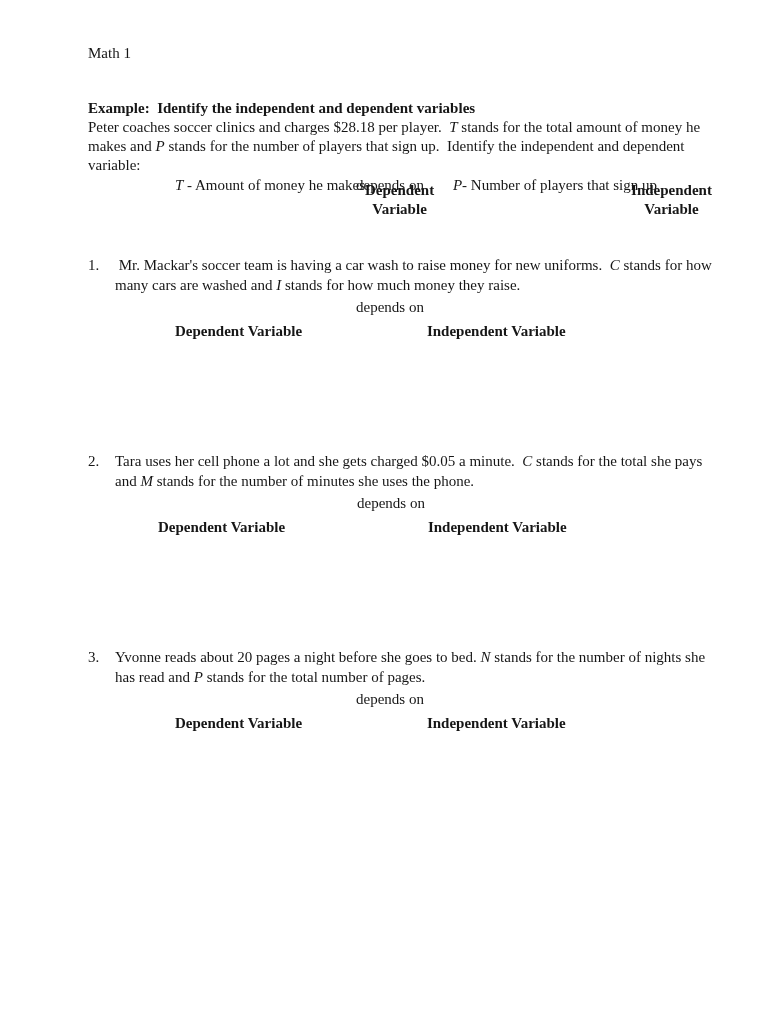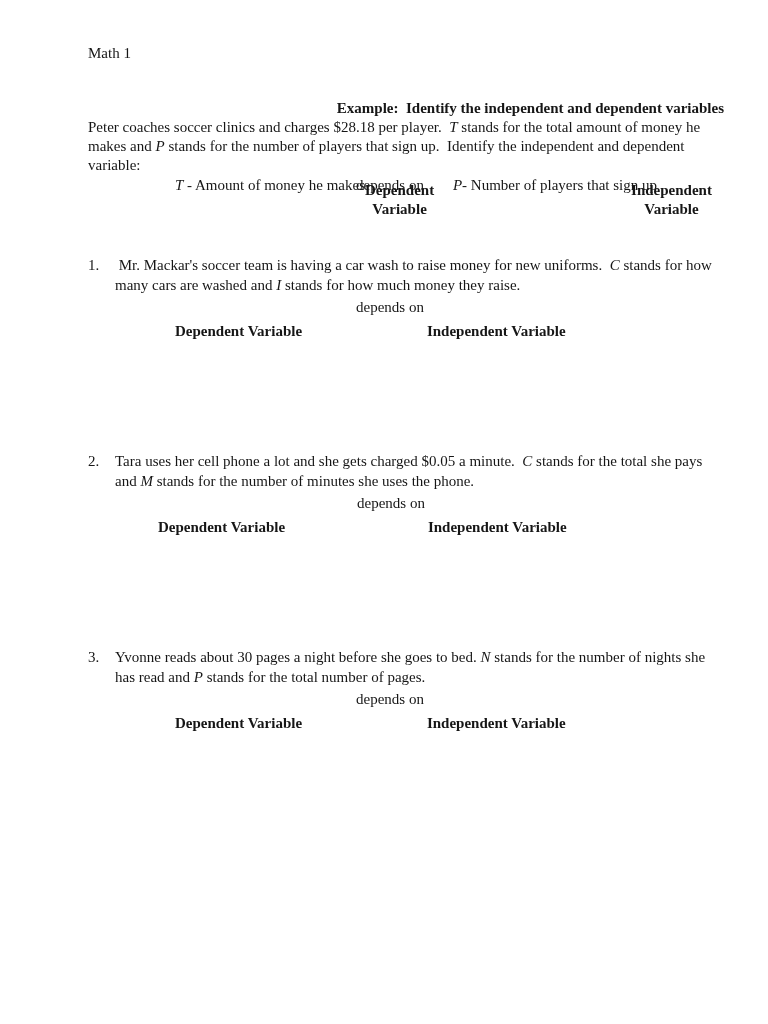--- a/index.html
+++ b/index.html
@@ -17,21 +17,21 @@
     overflow: hidden;
   }
   .header-top { display: flex; justify-content: space-between; align-items: baseline; }
   .name-blank {
     display: inline-block;
     width: 172px;
     height: 13px;
     border-bottom: 1.4px solid #1c1c1c;
     margin-left: 4px;
   }
-  .ex-heading { margin-top: 36px; font-weight: bold; white-space: pre-wrap; text-align: right; }
+  .ex-heading { margin-top: 36px; font-weight: bold; white-space: pre-wrap; }
   .para { white-space: pre-wrap; }
   .it { font-style: italic; }
 
   .instruction { margin-top: 55px; font-style: italic; }
 
   .question { margin-top: 36px; display: flex; line-height: 20px; }
   .question.q-later { margin-top: 110px; }
   .q-num { width: 27px; flex: 0 0 27px; }
   .q-text { flex: 1; white-space: pre-wrap; }
 
@@ -116,21 +116,21 @@
       <div class="spacer"></div>
     </div>
     <div class="col c2">
       <div class="blank-line"></div>
       <div class="var-label">Independent Variable</div>
     </div>
   </div>
 
   <div class="question q-later">
     <div class="q-num">3.</div>
-    <div class="q-text"><span>Yvonne reads about 30 pages a night before she goes to bed. </span><span class="it">N</span><span> stands for the number of nights she has read and </span><span class="it">P</span><span> stands for the total number of pages.</span></div>
+    <div class="q-text"><span>Yvonne reads about 20 pages a night before she goes to bed. </span><span class="it">N</span><span> stands for the number of nights she has read and </span><span class="it">P</span><span> stands for the total number of pages.</span></div>
   </div>
   <div class="answer-row geom-a">
     <div class="col c1">
       <div class="blank-line"></div>
       <div class="var-label">Dependent Variable</div>
     </div>
     <div class="mid">
       <div class="depends">depends on</div>
       <div class="spacer"></div>
     </div>

